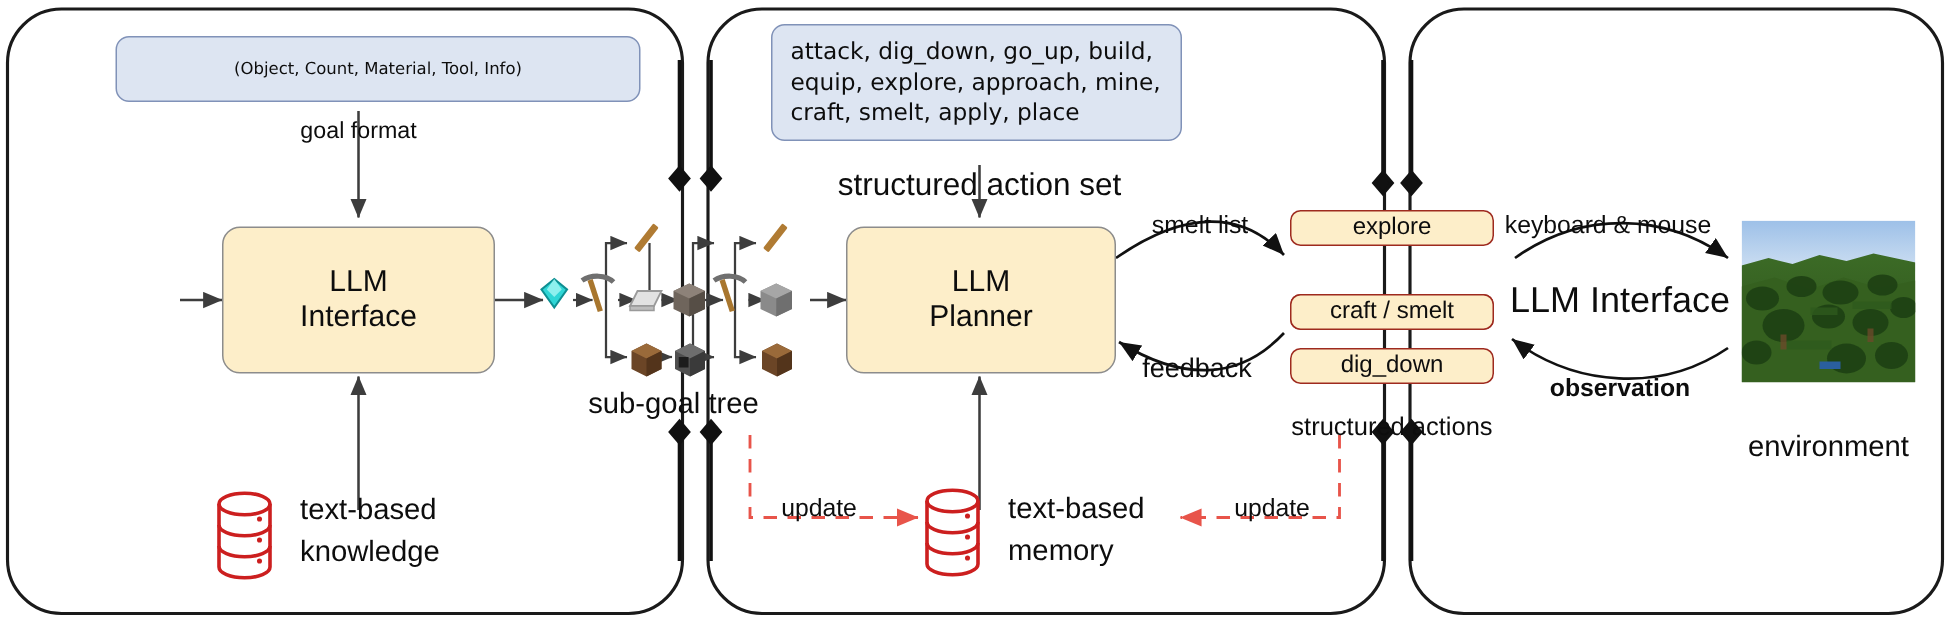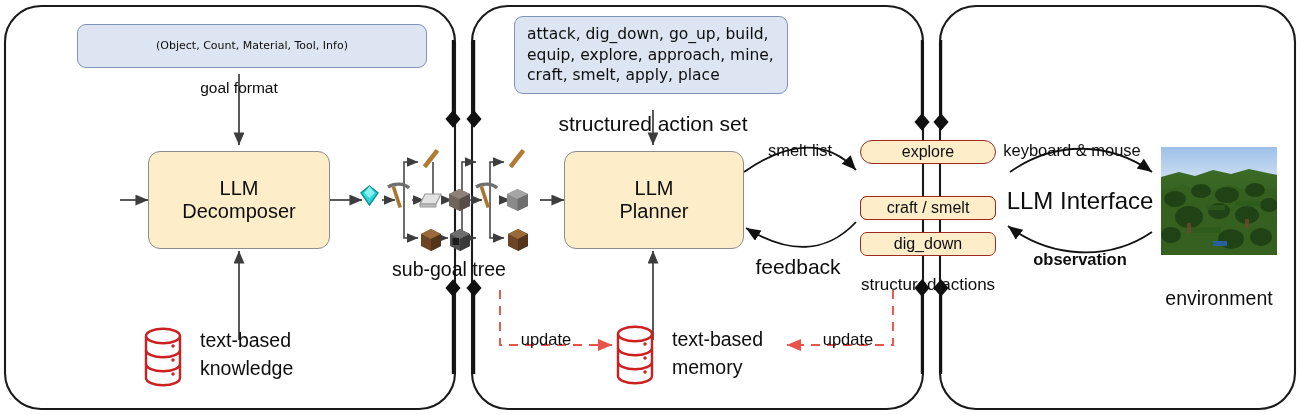--- a/index.html
+++ b/index.html
@@ -128,21 +128,21 @@
   <div id="html-mid">
 
     <div class="notebox" style="left:66px;top:24px;width:350px;height:44px;font-size:11px;margin-left:11px;">
       <span>(Object, Count, Material, Tool, Info)</span>
     </div>
     <div class="lbl-c" style="left:239px;top:79px;font-size:15.5px;">goal format</div>
 
 
     <div class="procbox" style="left:148px;top:151px;width:182px;height:98px;font-size:20px;flex-direction:column;">
       <span>LLM</span>
-      <span>Decomposer</span>
+      <span>Interface</span>
     </div>
 
     <div class="dbwrap" style="left:140px;top:325px;width:46px;height:64px;">
       <svg viewBox="0 0 46 64" width="46" height="64">
         <g fill="none" stroke="#cc1f1f" stroke-width="2.4">
           <ellipse cx="23" cy="11" rx="17" ry="7.2"></ellipse>
           <path d="M6,11 L6,53 A17,7.2 0 0 0 40,53 L40,11"></path>
           <path d="M6,25 A17,7.2 0 0 0 40,25"></path>
           <path d="M6,39 A17,7.2 0 0 0 40,39"></path>
         </g>
@@ -235,23 +235,23 @@
       <span>craft, smelt, apply, place</span>
     </div>
     <div class="lbl-c" style="left:653px;top:112px;font-size:21px;">structured action set</div>
 
     <div class="procbox" style="left:564px;top:151px;width:180px;height:98px;font-size:20px;flex-direction:column;">
       <span>LLM</span>
       <span>Planner</span>
     </div>
 
     <div class="lbl-c" style="left:800px;top:141px;font-size:16.5px;">smelt list</div>
-    <div class="lbl-c" style="left:798px;top:255px;font-size:21px;">feedback</div>
-
-    <div class="chip" style="left:860px;top:140px;width:136px;height:24px;border-radius:12px;">
+    <div class="lbl-c" style="left:798px;top:235px;font-size:18px;">feedback</div>
+
+    <div class="chip" style="left:860px;top:140px;width:136px;height:24px;">
       <span>explore</span>
     </div>
     <div class="chip" style="left:860px;top:168px;width:136px;height:24px;margin-top:28px;">
       <span>mine</span>
     </div>
     <div class="chip" style="left:860px;top:196px;width:136px;height:24px;">
       <span>craft / smelt</span>
     </div>
     <div class="lbl-c" style="left:928px;top:219px;font-size:17px;color:#333;">…</div>
     <div class="chip" style="left:860px;top:232px;width:136px;height:24px;">

